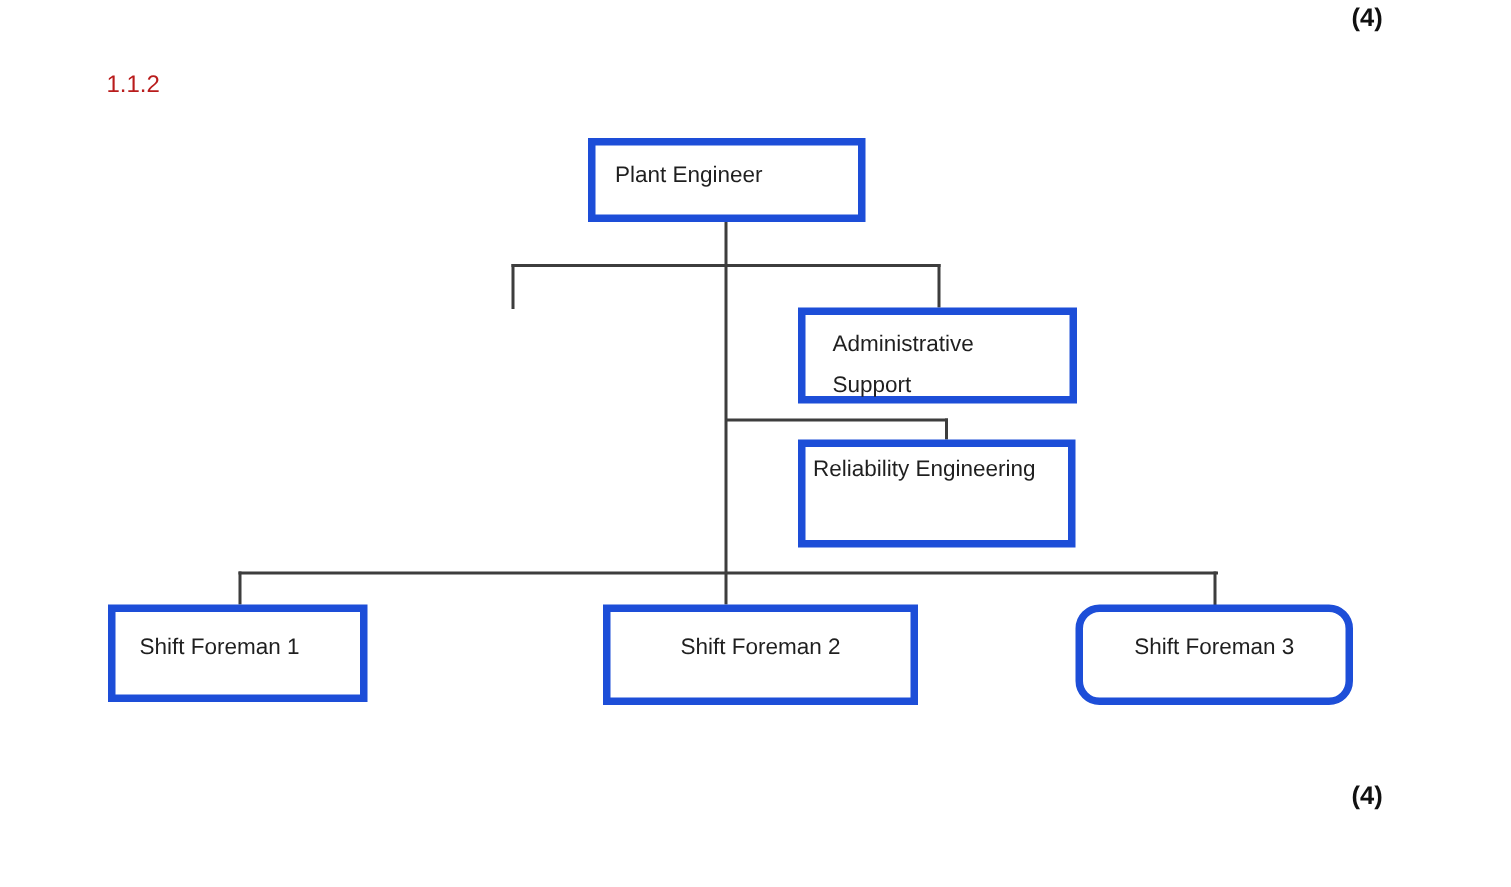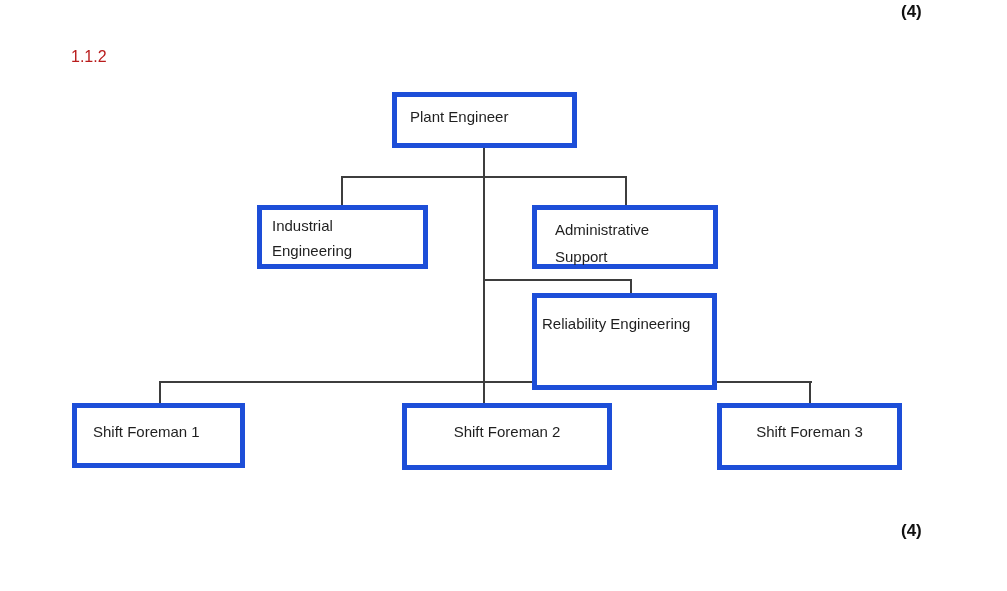--- a/index.html
+++ b/index.html
@@ -39,24 +39,24 @@
     font-size: 15px;
     line-height: 25px;
     color: #1f1f1f;
   }
   .node .label { display: block; }
   .node-plant-engineer   { left: 392px; top: 92px;  width: 185px; height: 56px; padding: 7px 0 0 13px; }
   .node-industrial       { left: 257px; top: 205px; width: 171px; height: 64px; padding: 3px 0 0 10px; }
   .node-industrial .label { max-width: 105px; }
   .node-administrative   { left: 532px; top: 205px; width: 186px; height: 64px; padding: 6px 0 0 0; text-align: left; line-height: 27px; }
   .node-administrative .label { max-width: 140px; margin: 0 auto; }
-  .node-reliability      { left: 532px; top: 293px; width: 185px; height: 97px; padding: 13px 0 0 5px; white-space: nowrap; }
+  .node-reliability      { left: 532px; top: 293px; width: 185px; height: 72px; padding: 2px 0 0 5px; white-space: nowrap; }
   .node-sf1              { left: 72px;  top: 403px; width: 173px; height: 65px; padding: 11px 0 0 16px; }
   .node-sf2              { left: 378px; top: 403px; width: 210px; height: 67px; padding: 11px 0 0 0; text-align: center; margin-left: 24px; }
-  .node-sf3              { left: 717px; top: 403px; width: 185px; height: 67px; padding: 11px 0 0 0; text-align: center; }
+  .node-sf3              { left: 717px; top: 403px; width: 185px; height: 67px; padding: 11px 0 0 0; text-align: center; border-radius: 16px; }
   .line {
     position: absolute;
     background: #3d3d3d;
   }
   
   .line-trunk          { left: 483px; top: 147px; width: 2px;   height: 257px; }
   
   .line-l2-h           { left: 341px; top: 176px; width: 286px; height: 2px; }
   .line-l2-drop-left   { left: 341px; top: 176px; width: 2px;   height: 30px; }
   .line-l2-drop-right  { left: 625px; top: 176px; width: 2px;   height: 30px; }
@@ -84,23 +84,20 @@
   <div class="line line-rel-h"></div>
   <div class="line line-rel-drop"></div>
   <div class="line line-sf-h"></div>
   <div class="line line-sf-drop-1"></div>
   <div class="line line-sf-drop-3"></div>
 
   <div class="node node-plant-engineer">
     <span class="label">Plant Engineer</span>
   </div>
 
-  <div class="node node-industrial">
-    <span class="label">Industrial Engineering</span>
-  </div>
 
   <div class="node node-administrative">
     <span class="label">Administrative Support</span>
   </div>
 
   <div class="node node-reliability">
     <span class="label">Reliability Engineering</span>
   </div>
 
   <div class="node node-sf1">

